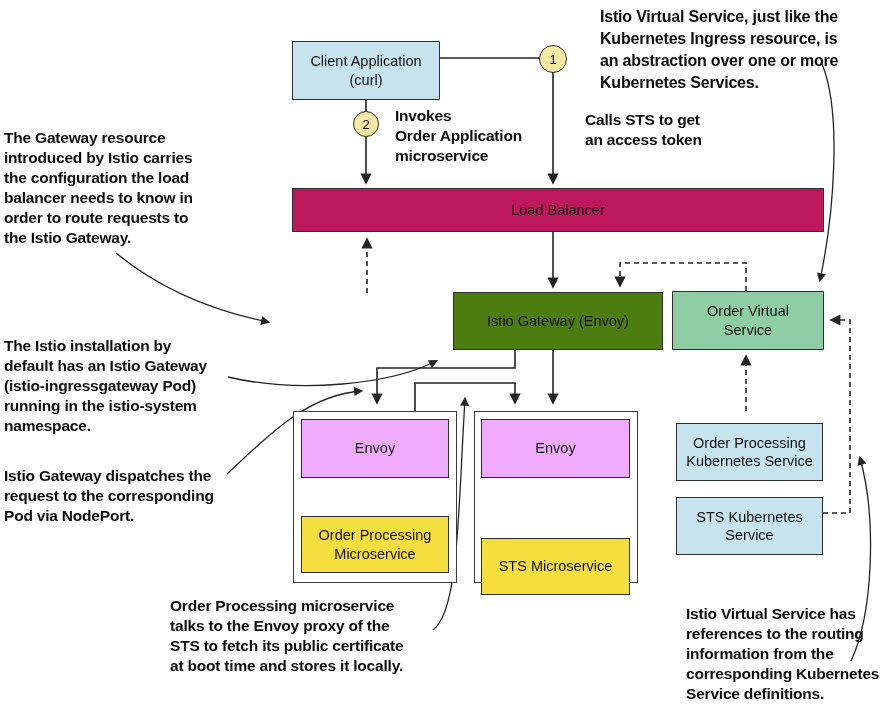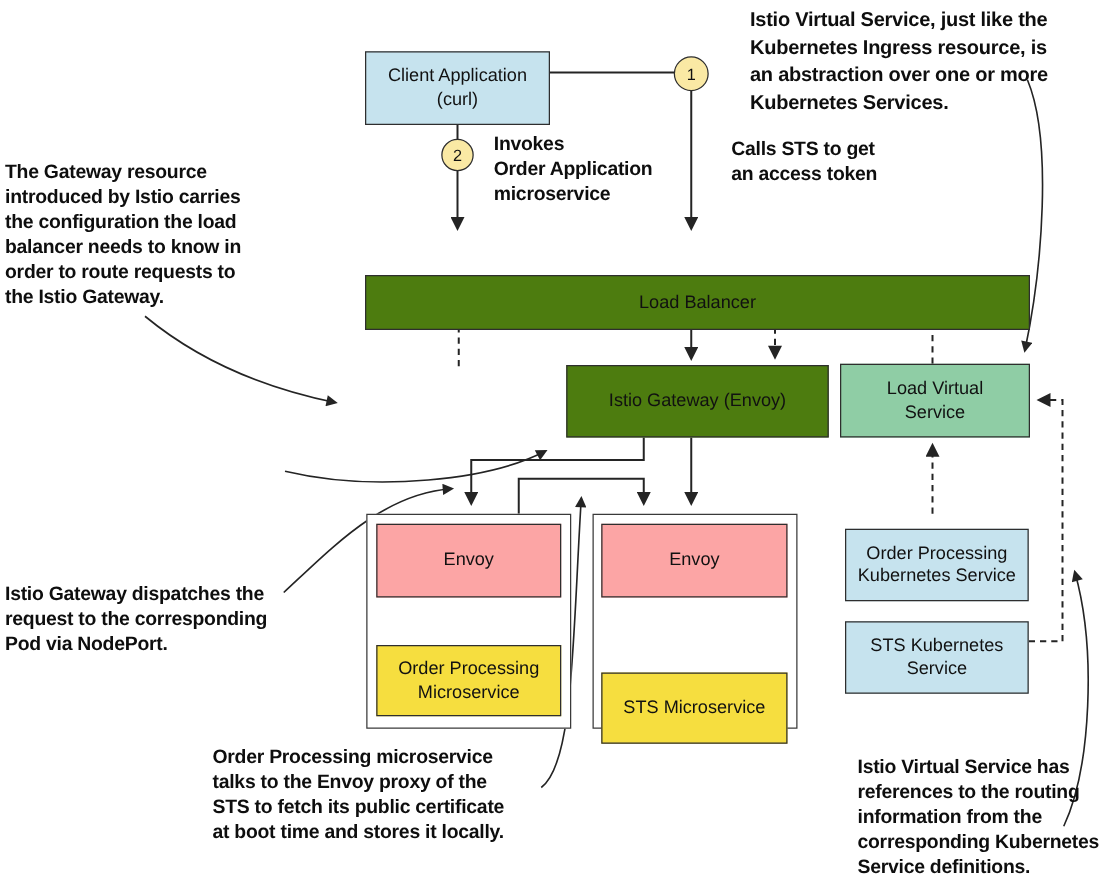--- a/index.html
+++ b/index.html
@@ -15,25 +15,25 @@
     position:absolute;
     box-sizing:border-box;
     border:1.6px solid #2e2e2e;
     display:flex;align-items:center;justify-content:center;
     text-align:center;
     font-size:14.5px;color:#111;
     white-space:pre-line;line-height:1.25;
   }
   .pod{background:#ffffff;border:1.6px solid #3a3a3a;}
   .fill-blue{background:#c6e3ee;margin-top:12px;}
-  .fill-green{background:#4d7c0f;margin-top:32px;}
+  .fill-green{background:#be185d;}
   .fill-gold{background:#f2b82d;}
   .fill-orange{background:#4d7c0f;}
   .fill-teal{background:#8fcda5;}
-  .fill-paleyellow{background:#fca5a5;}
+  .fill-paleyellow{background:#f0abfc;}
   .fill-yellow{background:#f6de3f;}
   .step-circle{
     position:absolute;box-sizing:border-box;
     border:1.6px solid #2e2e2e;border-radius:50%;
     background:#fae9a4;
     display:flex;align-items:center;justify-content:center;
     font-size:13px;color:#111;
   }
   .ann{
     position:absolute;
@@ -85,21 +85,21 @@
   </svg>
 
   <div class="box fill-blue" style="left:292px;top:29px;width:148px;height:59px;">Client Application
 (curl)</div>
 
   <div class="box fill-green" style="left:292px;top:188px;width:532px;height:44px;">Load Balancer</div>
 
 
   <div class="box fill-orange" style="left:453px;top:292px;width:210px;height:58px;">Istio Gateway (Envoy)</div>
 
-  <div class="box fill-teal" style="left:672px;top:291px;width:152px;height:59px;">Load Virtual
+  <div class="box fill-teal" style="left:672px;top:291px;width:152px;height:59px;">Order Virtual
 Service</div>
 
   <div class="box pod" style="left:293px;top:411px;width:164px;height:172px;"></div>
   <div class="box fill-paleyellow" style="left:301px;top:419px;width:148px;height:59px;">Envoy</div>
   <div class="box fill-yellow" style="left:301px;top:516px;width:148px;height:57px;">Order Processing
 Microservice</div>
 
   <div class="box pod" style="left:474px;top:411px;width:164px;height:172px;"></div>
   <div class="box fill-paleyellow" style="left:481px;top:419px;width:149px;height:59px;">Envoy</div>
   <div class="box fill-yellow" style="left:481px;top:516px;width:149px;height:57px;margin-top:22px;">STS Microservice</div>
@@ -121,20 +121,25 @@
   <div class="ann" style="left:4px;top:128px;">The Gateway resource
 introduced by Istio carries
 the configuration the load
 balancer needs to know in
 order to route requests to
 the Istio Gateway.</div>
   <div class="ann ann-lg" style="left:600px;top:6px;">Istio Virtual Service, just like the
 Kubernetes Ingress resource, is
 an abstraction over one or more
 Kubernetes Services.</div>
+  <div class="ann" style="left:4px;top:336px;">The Istio installation by
+default has an Istio Gateway
+(istio-ingressgateway Pod)
+running in the istio-system
+namespace.</div>
   <div class="ann" style="left:4px;top:466px;">Istio Gateway dispatches the
 request to the corresponding
 Pod via NodePort.</div>
   <div class="ann" style="left:170px;top:596px;">Order Processing microservice
 talks to the Envoy proxy of the
 STS to fetch its public certificate
 at boot time and stores it locally.</div>
   <div class="ann" style="left:686px;top:604px;">Istio Virtual Service has
 references to the routing
 information from the

